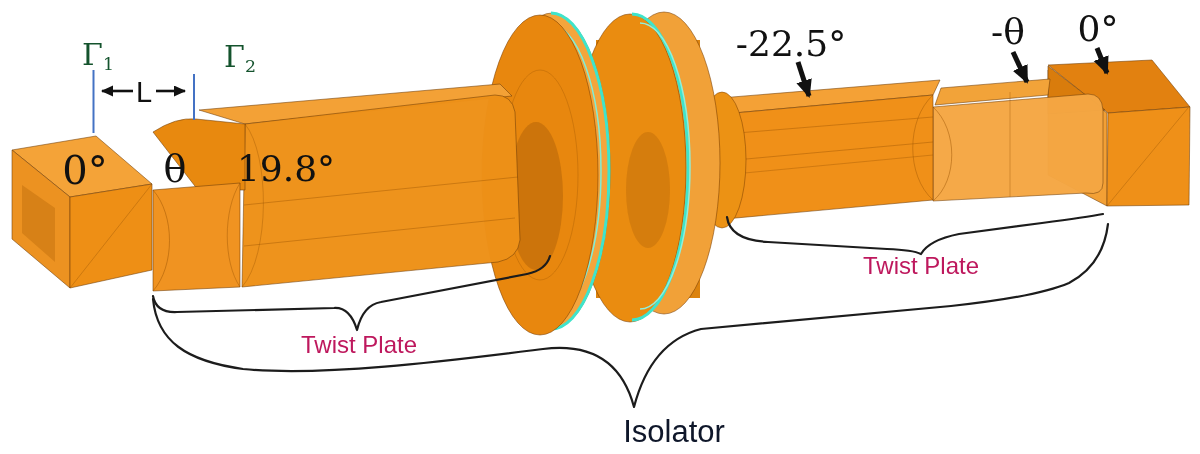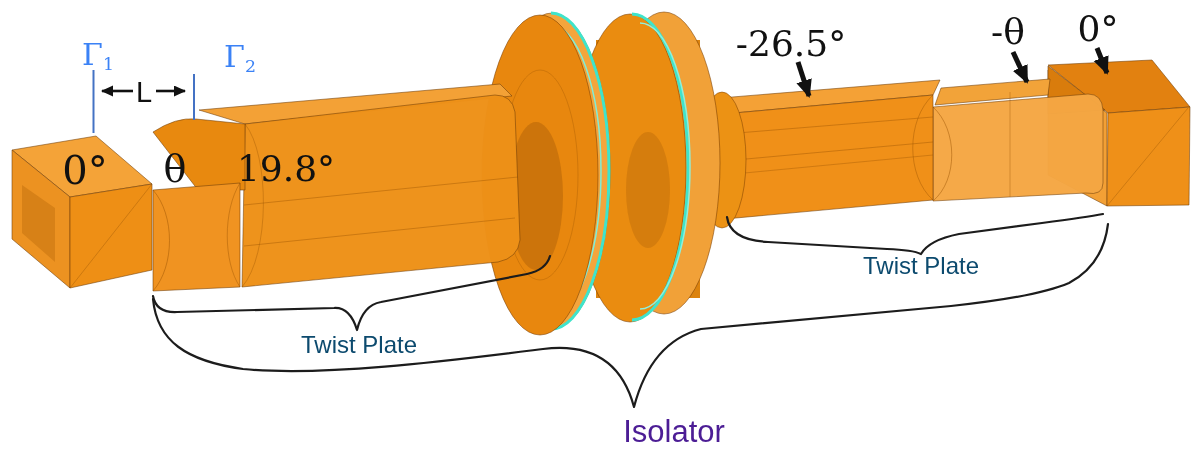--- a/index.html
+++ b/index.html
@@ -2,27 +2,27 @@
 <html><head>
 <meta charset="utf-8">
 <style>
   html,body{margin:0;padding:0;background:#ffffff;}
   .stage{position:relative;width:1200px;height:454px;background:#ffffff;overflow:hidden;
          font-family:"Liberation Sans",sans-serif;}
   .stage svg{position:absolute;left:0;top:0;}
   .label{position:absolute;transform:translate(-50%,-50%);white-space:nowrap;color:#111;line-height:1;}
   .serif{font-family:"DejaVu Serif",serif;}
   .sans{font-family:"Liberation Sans",sans-serif;}
-  .blue{color:#3b82f6;}
+  .blue{color:#14532d;}
   .g-sub{font-size:0.58em;vertical-align:-0.28em;}
   .angle-lg{font-size:40px;}
   .angle-md{font-size:36px;}
   .theta{font-size:38px;}
-  .plate-label{font-size:24px;color:#0c4a6e;}
-  .isolator-label{font-size:31px;color:#4c1d95;}
+  .plate-label{font-size:24px;color:#be185d;}
+  .isolator-label{font-size:31px;color:#0f172a;}
   .gamma{font-size:30px;}
   .ldim{font-size:29px;color:#111;}
 </style>
 </head>
 <body>
 
 <div class="stage">
 
   <svg width="1200" height="454" viewBox="0 0 1200 454">
     <defs>
@@ -132,21 +132,21 @@
   <div class="label gamma serif blue" style="left:200px;top:59px;margin-left:40px;"><span>Γ</span><sub class="g-sub">2</sub></div>
 
   <div class="label ldim sans" style="left:144px;top:92px;">L</div>
 
   <div class="label angle-lg serif" style="left:85px;top:170px;">0°</div>
 
   <div class="label theta serif" style="left:175px;top:169px;">θ</div>
 
   <div class="label angle-md serif" style="left:286px;top:169px;">19.8°</div>
 
-  <div class="label angle-md serif" style="left:791px;top:44px;">-26.5°</div>
+  <div class="label angle-md serif" style="left:791px;top:44px;">-22.5°</div>
 
   <div class="label angle-md serif" style="left:1008px;top:32px;">-θ</div>
 
   <div class="label angle-md serif" style="left:1098px;top:29px;">0°</div>
 
   <div class="label plate-label sans" style="left:359px;top:345px;">Twist Plate</div>
 
   <div class="label plate-label sans" style="left:921px;top:266px;">Twist Plate</div>
 
   <div class="label isolator-label sans" style="left:674px;top:431px;">Isolator</div>

